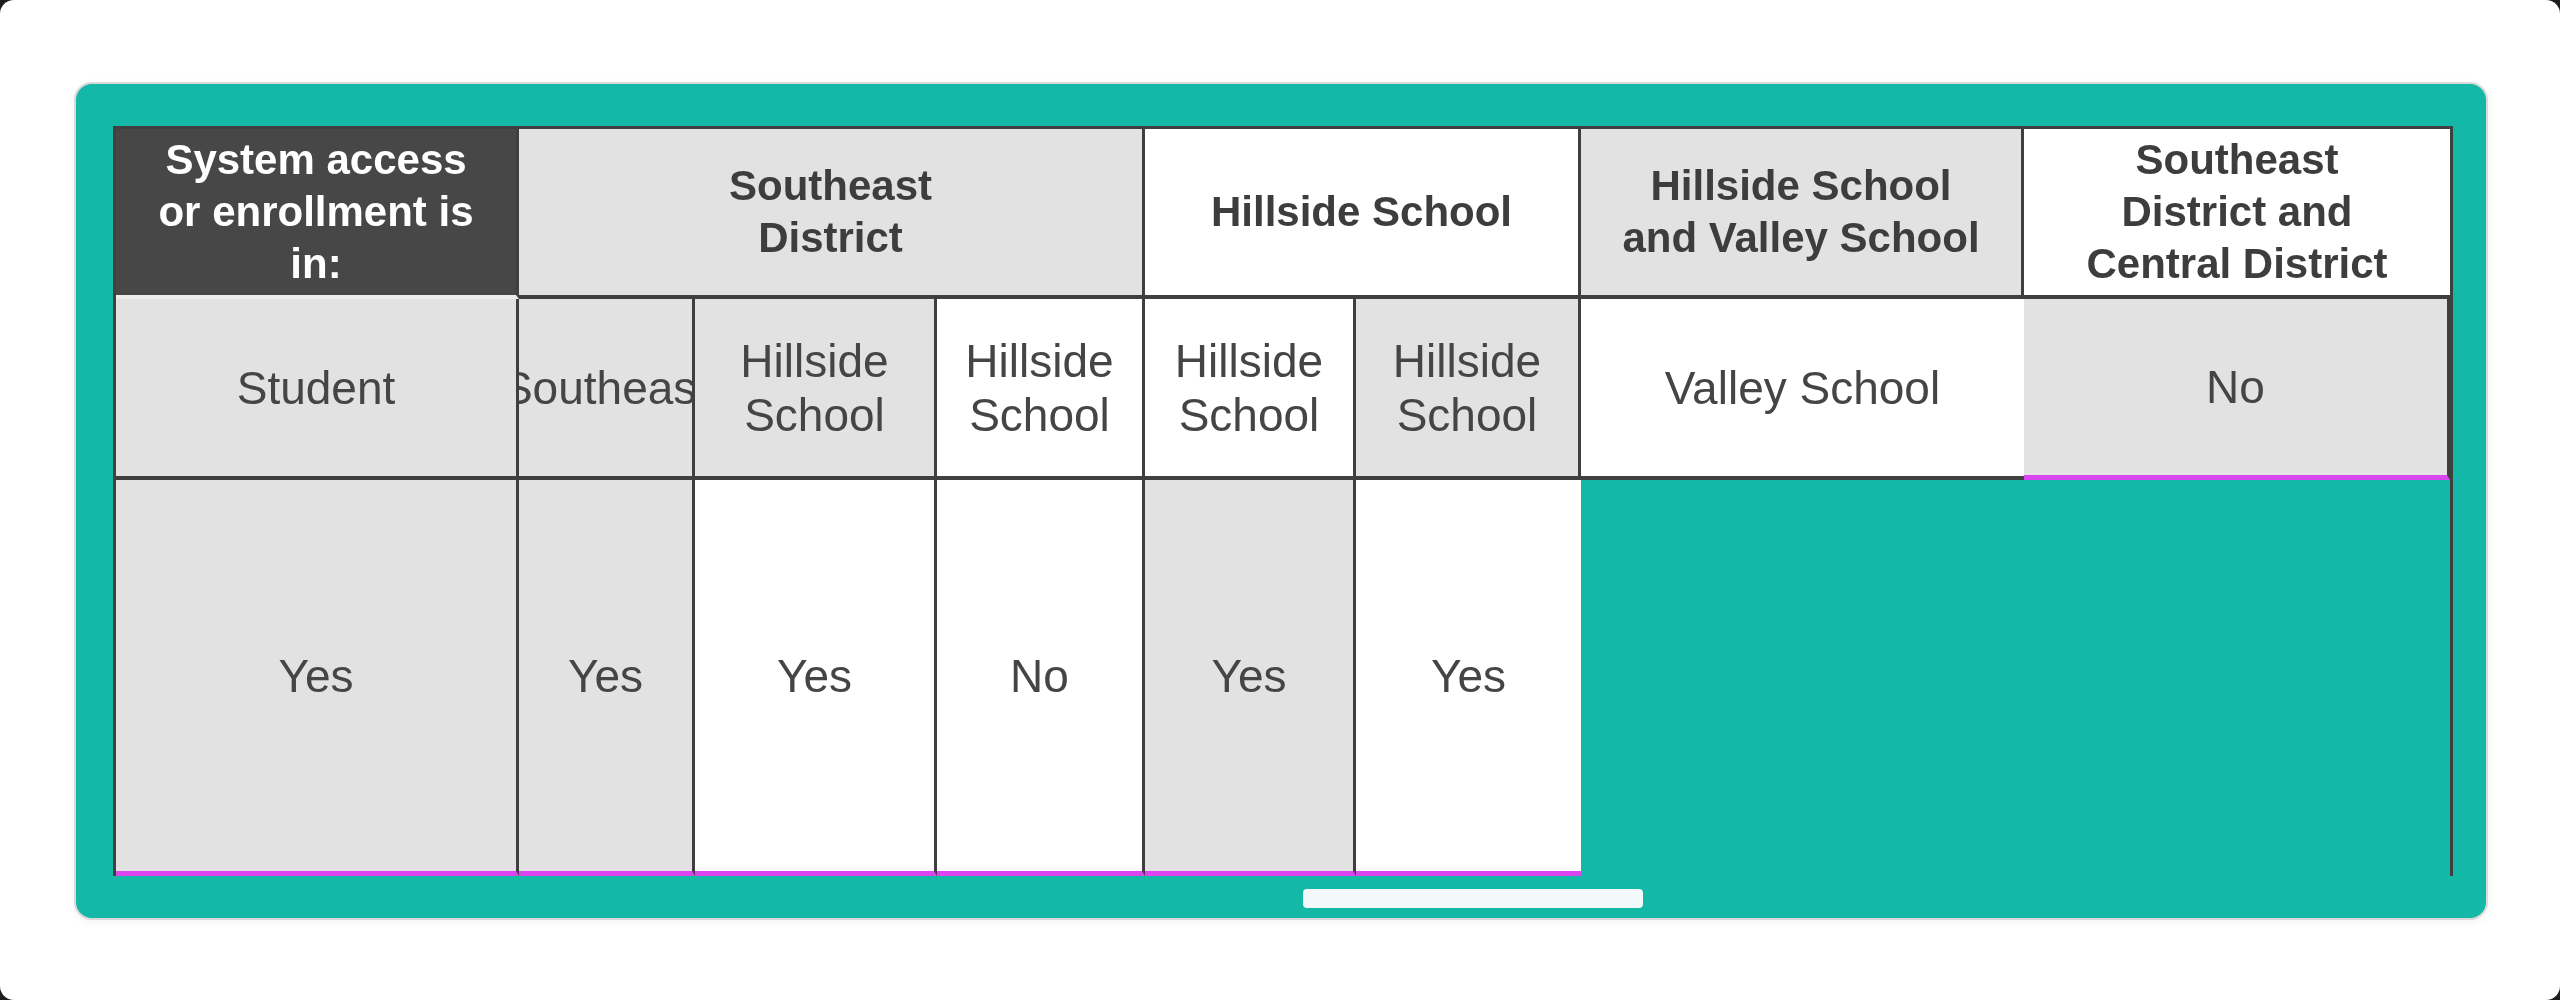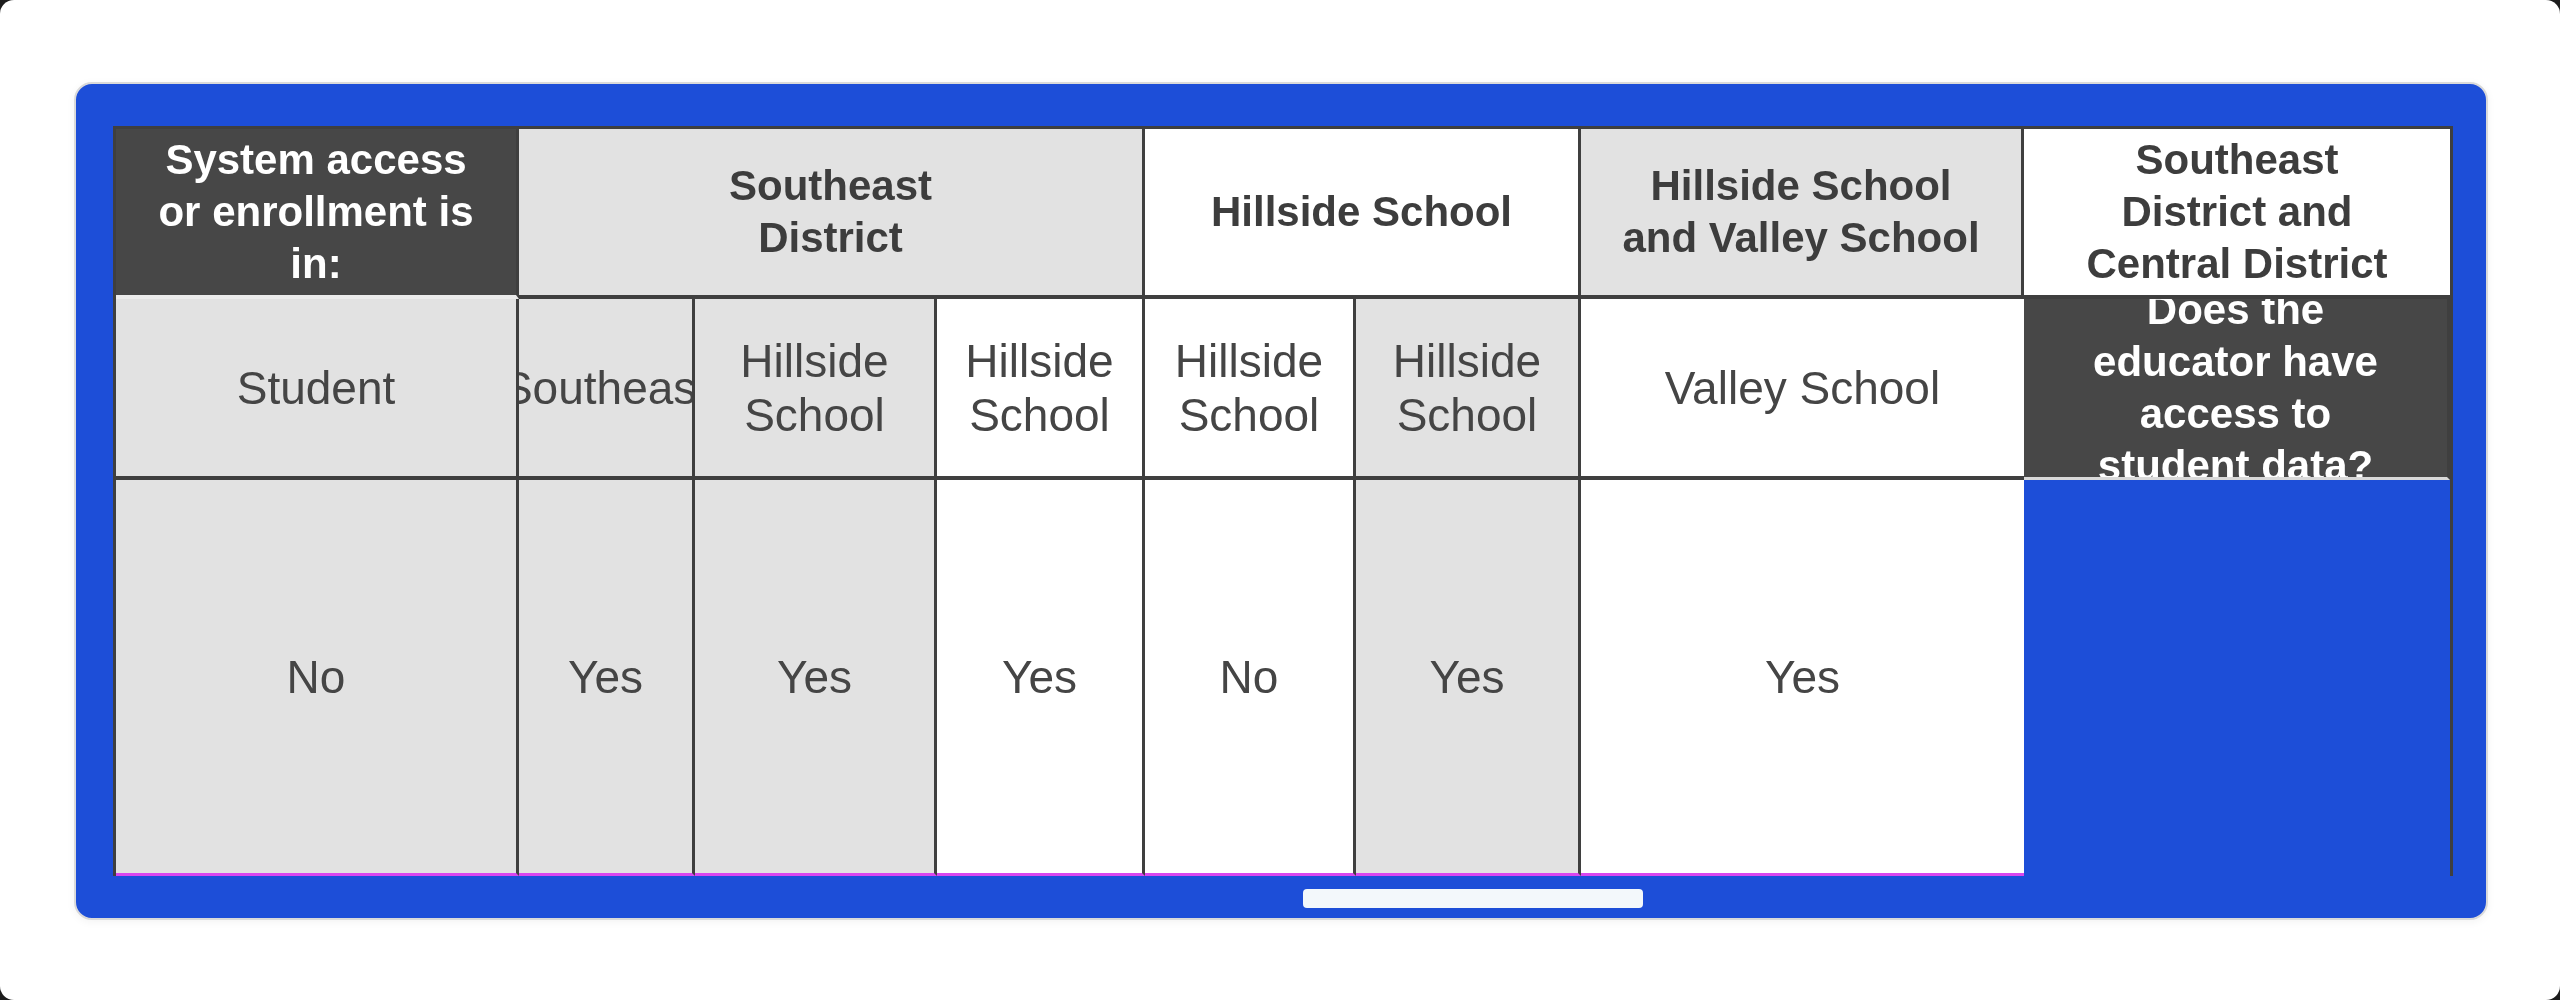--- a/index.html
+++ b/index.html
@@ -10,21 +10,21 @@
     width: 2560px; height: 1000px;
     background: #ffffff;
     border-radius: 14px;
     overflow: hidden;
   }
 
   .card {
     position: absolute;
     left: 74px; top: 82px;
     width: 2414px; height: 838px;
-    background: #1d4ed8;
+    background: #14b8a6;
     border: 2px solid #dadada;
     border-radius: 18px;
     box-shadow: 0 2px 8px rgba(0,0,0,0.05);
   }
 
   .tbl {
     position: absolute;
     left: 37px; top: 42px;
     width: 2340px; height: 750px;
     display: grid;
@@ -40,21 +40,21 @@
     align-items: center;
     justify-content: center;
     text-align: center;
     white-space: pre-line;
     border-right: 3px solid #3f3f3f;
     border-bottom: 4px solid #3f3f3f;
     padding: 4px 10px;
     overflow: hidden;
   }
   .cell.last-col { border-right: none; }
-  .cell.row-last { border-bottom: 3px solid #d946ef; }
+  .cell.row-last { border-bottom: 5px solid #d946ef; }
 
   .c-dark {
     background: #474747;
     color: #ffffff;
     font-weight: bold;
     font-size: 42px;
     line-height: 52px;
     border-bottom-color: #ececec;
   }
   .c-dark.row-last { border-bottom: 3px solid #d9d9d9; }
@@ -110,24 +110,20 @@
       <div class="cell c-gray val">Southeast</div>
       <div class="cell c-gray val">Hillside
 School</div>
       <div class="cell c-white val">Hillside
 School</div>
       <div class="cell c-white val">Hillside
 School</div>
       <div class="cell c-gray val">Hillside School</div>
       <div class="cell c-white val last-col">Valley School</div>
 
-      <div class="cell c-dark row-last">Does the
-educator have
-access to
-student data?</div>
       <div class="cell c-gray val row-last">No</div>
       <div class="cell c-gray val row-last">Yes</div>
       <div class="cell c-gray val row-last">Yes</div>
       <div class="cell c-white val row-last">Yes</div>
       <div class="cell c-white val row-last">No</div>
       <div class="cell c-gray val row-last">Yes</div>
       <div class="cell c-white val row-last last-col">Yes</div>
 
     </div>
   </div>

